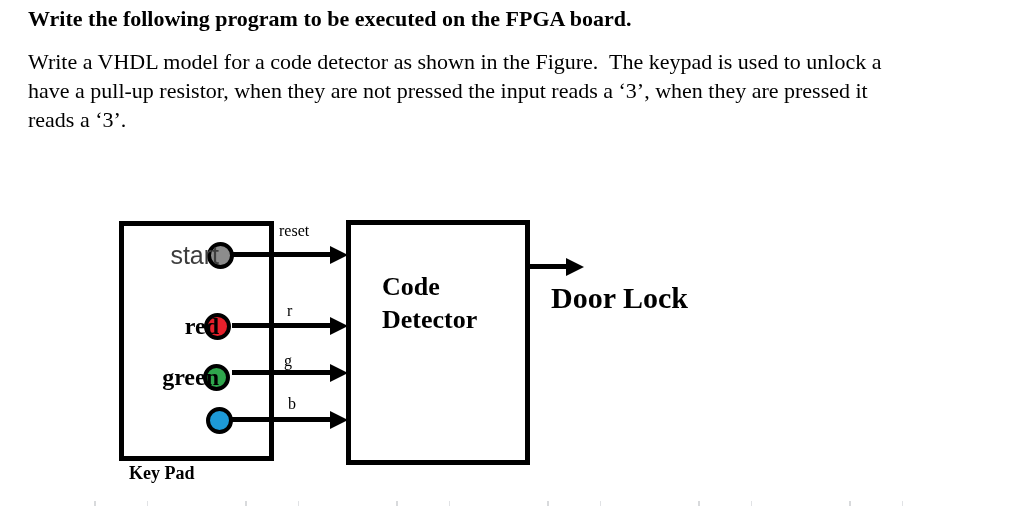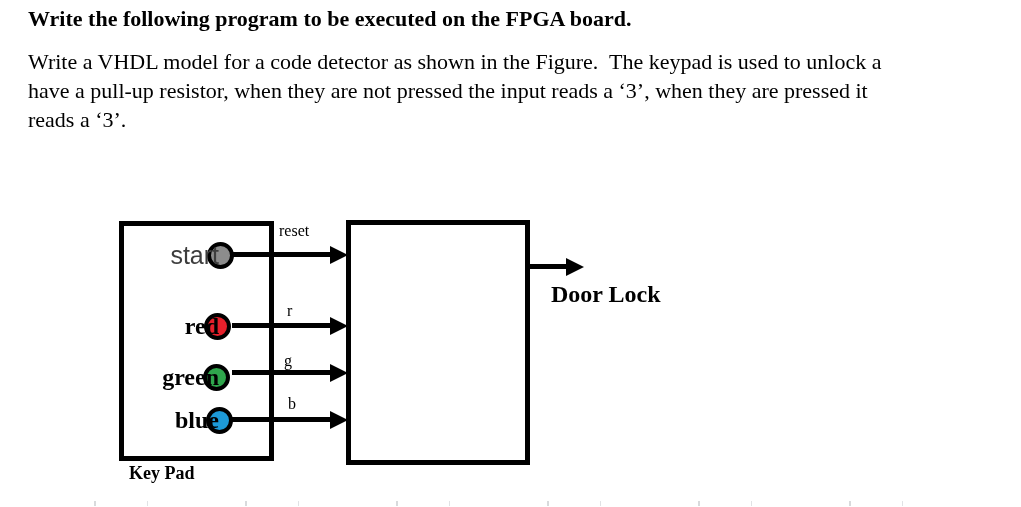--- a/index.html
+++ b/index.html
@@ -100,21 +100,21 @@
   }
   .out-arrowhead {
     position: absolute; left: 566px; top: 258px;
     width: 0; height: 0;
     border-top: 9px solid transparent;
     border-bottom: 9px solid transparent;
     border-left: 18px solid #000;
   }
   .door-lock-label {
     position: absolute; left: 551px; top: 281px;
-    font-size: 24px; font-weight: bold; color: #000; text-align: center;
+    font-size: 30px; font-weight: bold; color: #000; text-align: center;
   }
   .keypad-caption {
     position: absolute; left: 129px; top: 463px;
     font-size: 18px; font-weight: bold; color: #000;
   }
 
   
   .cutoff-remnant {
     position: absolute; left: 60px; top: 501px;
     width: 930px; height: 5px; opacity: 0.55;
@@ -137,30 +137,30 @@
   <div class="para">
     <div class="para-line">Write a VHDL model for a code detector as shown in the Figure.  The keypad is used to unlock a</div>
     <div class="para-line">have a pull-up resistor, when they are not pressed the input reads a ‘3’, when they are pressed it</div>
     <div class="para-line">reads a ‘3’.</div>
   </div>
 
   <div class="diagram">
 
     <div class="keypad-box"></div>
     <div class="detector-box"></div>
+    <div class="detector-label">Code Detector</div>
 
     <div class="pad-btn btn-start" style="background-color: rgb(140, 140, 140);"></div>
     <div class="pad-btn btn-red" style="background-color: rgb(230, 32, 43);"></div>
     <div class="pad-btn btn-green" style="background-color: rgb(47, 166, 76);"></div>
     <div class="pad-btn btn-blue" style="background-color: rgb(29, 154, 216);"></div>
 
     <div class="btn-label lbl-start">start</div>
     <div class="btn-label lbl-green">green</div>
     <div class="btn-label lbl-red">red</div>
-    <div class="btn-label lbl-blue">blue</div>
 
     <div class="wire wire-reset"></div>
     <div class="arrowhead ah-reset"></div>
     <div class="wire wire-r"></div>
     <div class="arrowhead ah-r"></div>
     <div class="wire wire-g"></div>
     <div class="arrowhead ah-g"></div>
     <div class="wire wire-b"></div>
     <div class="arrowhead ah-b"></div>
 

